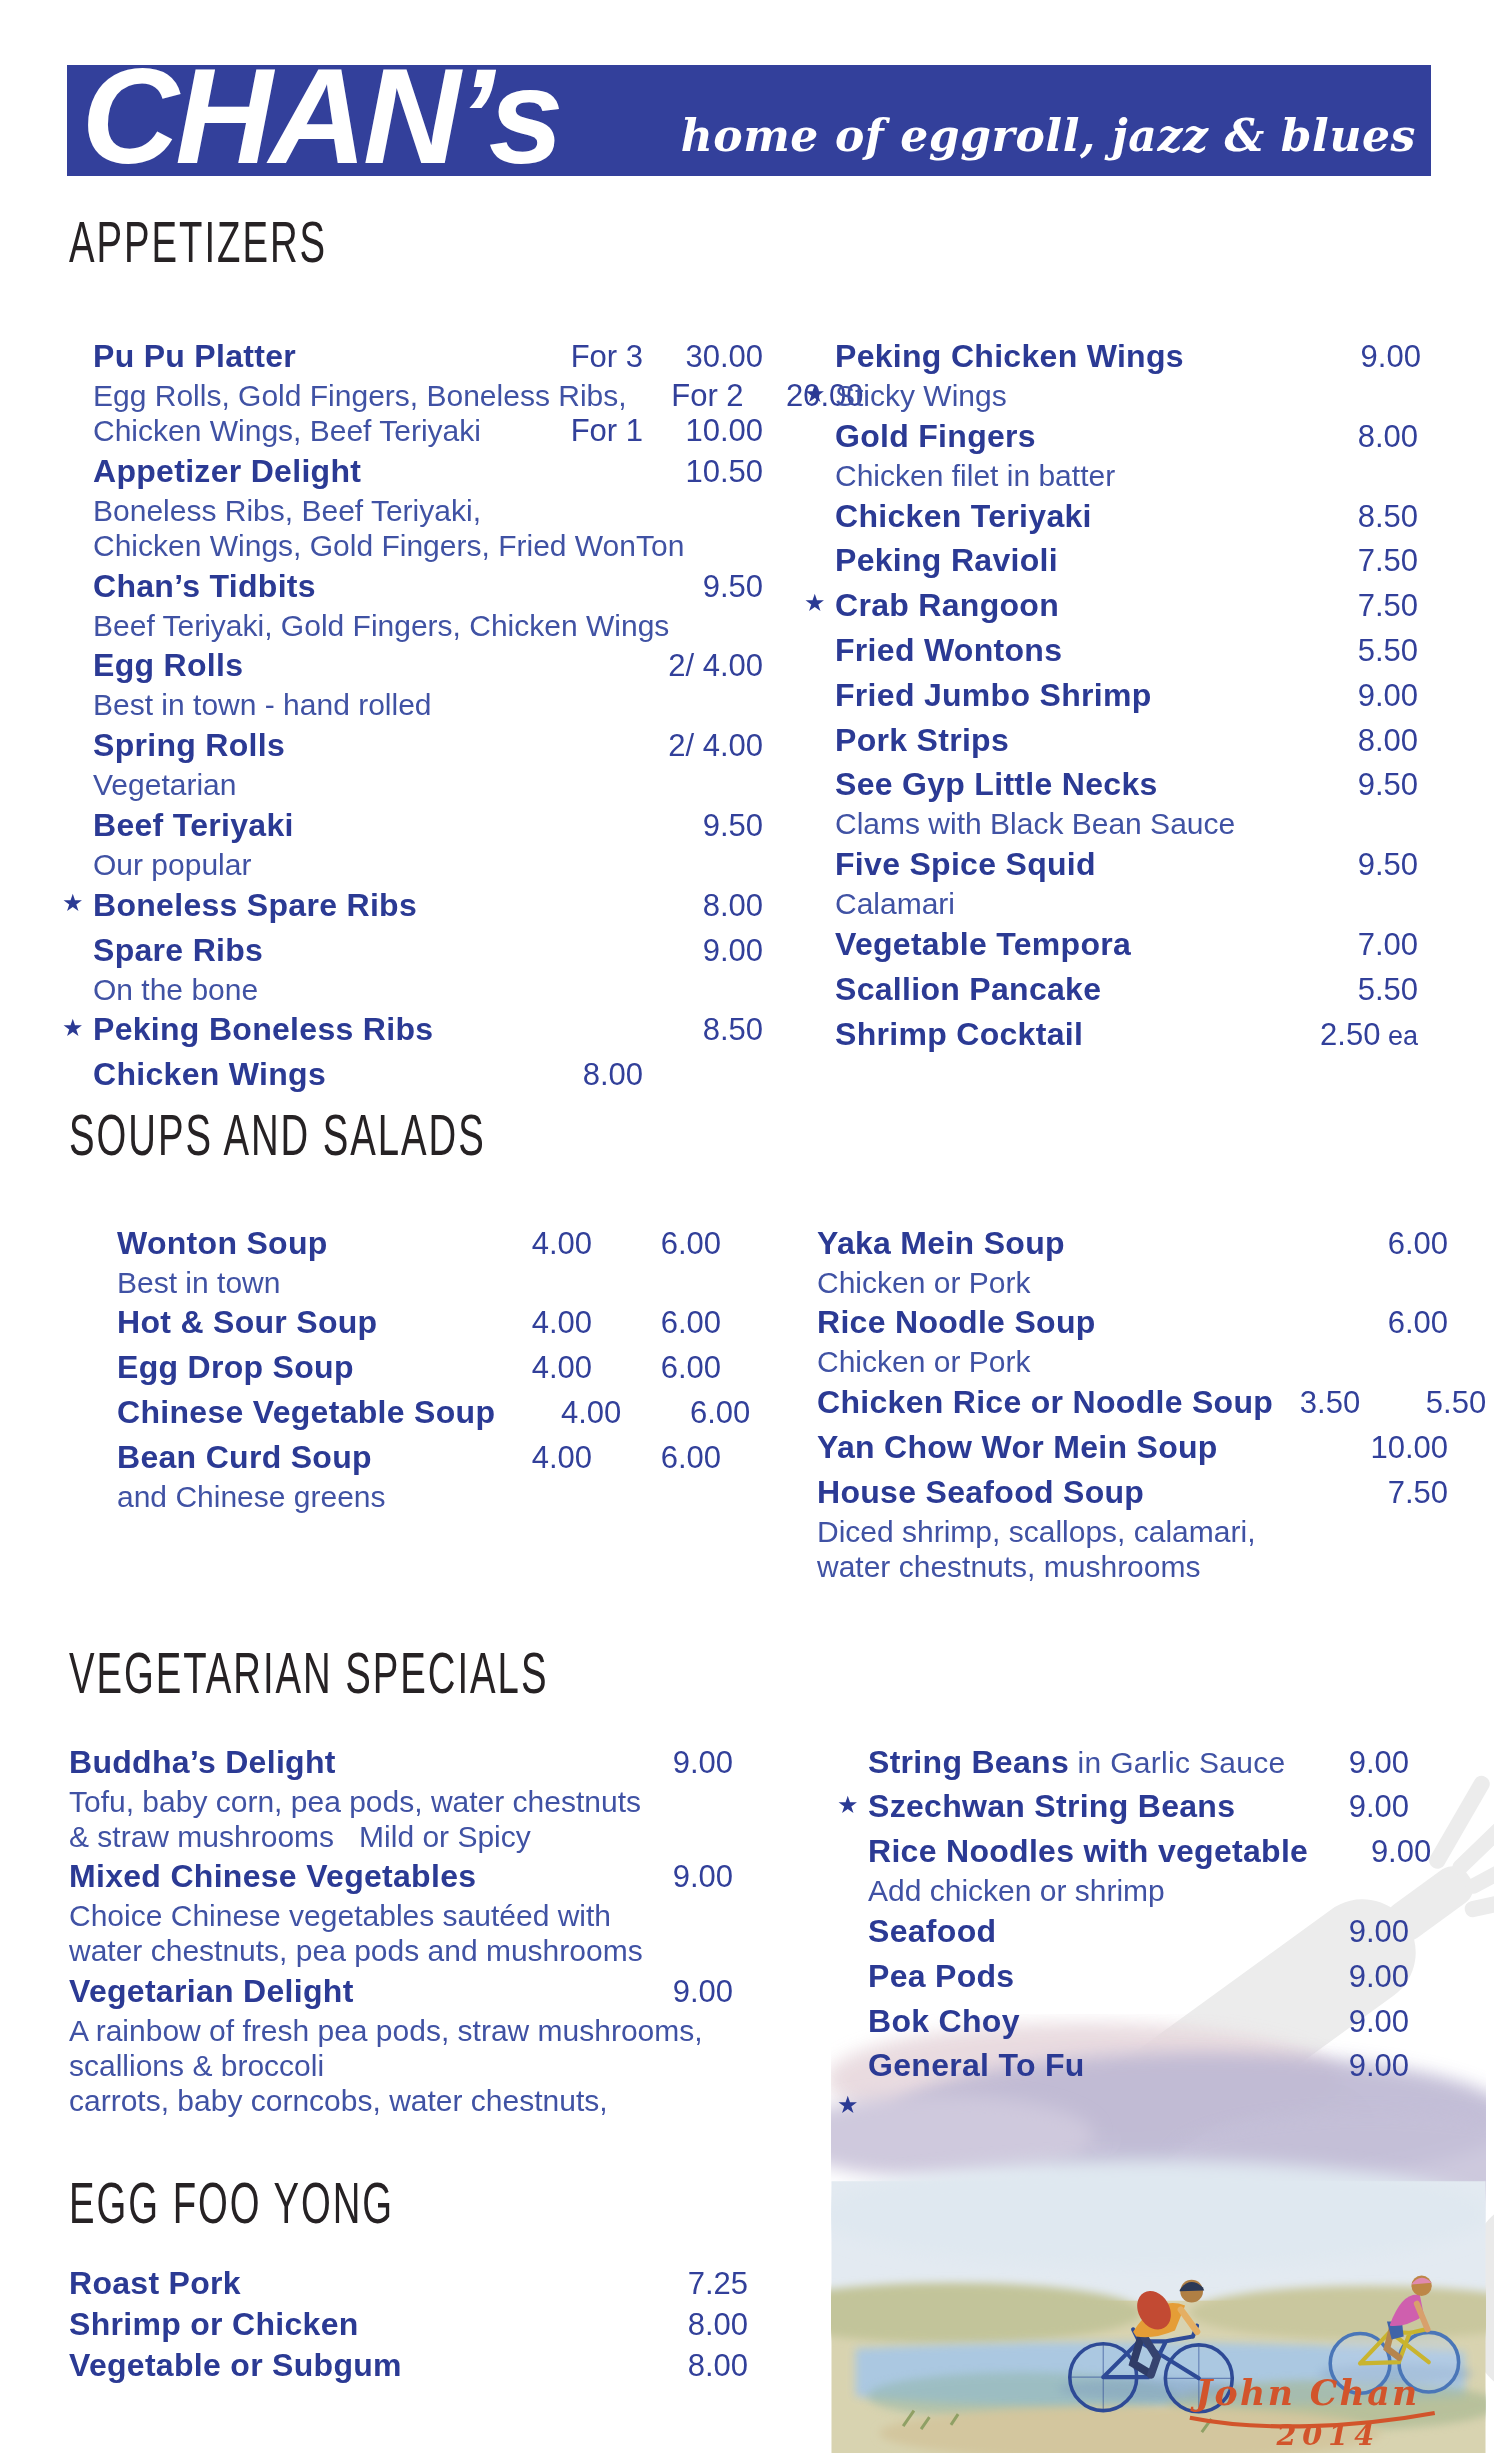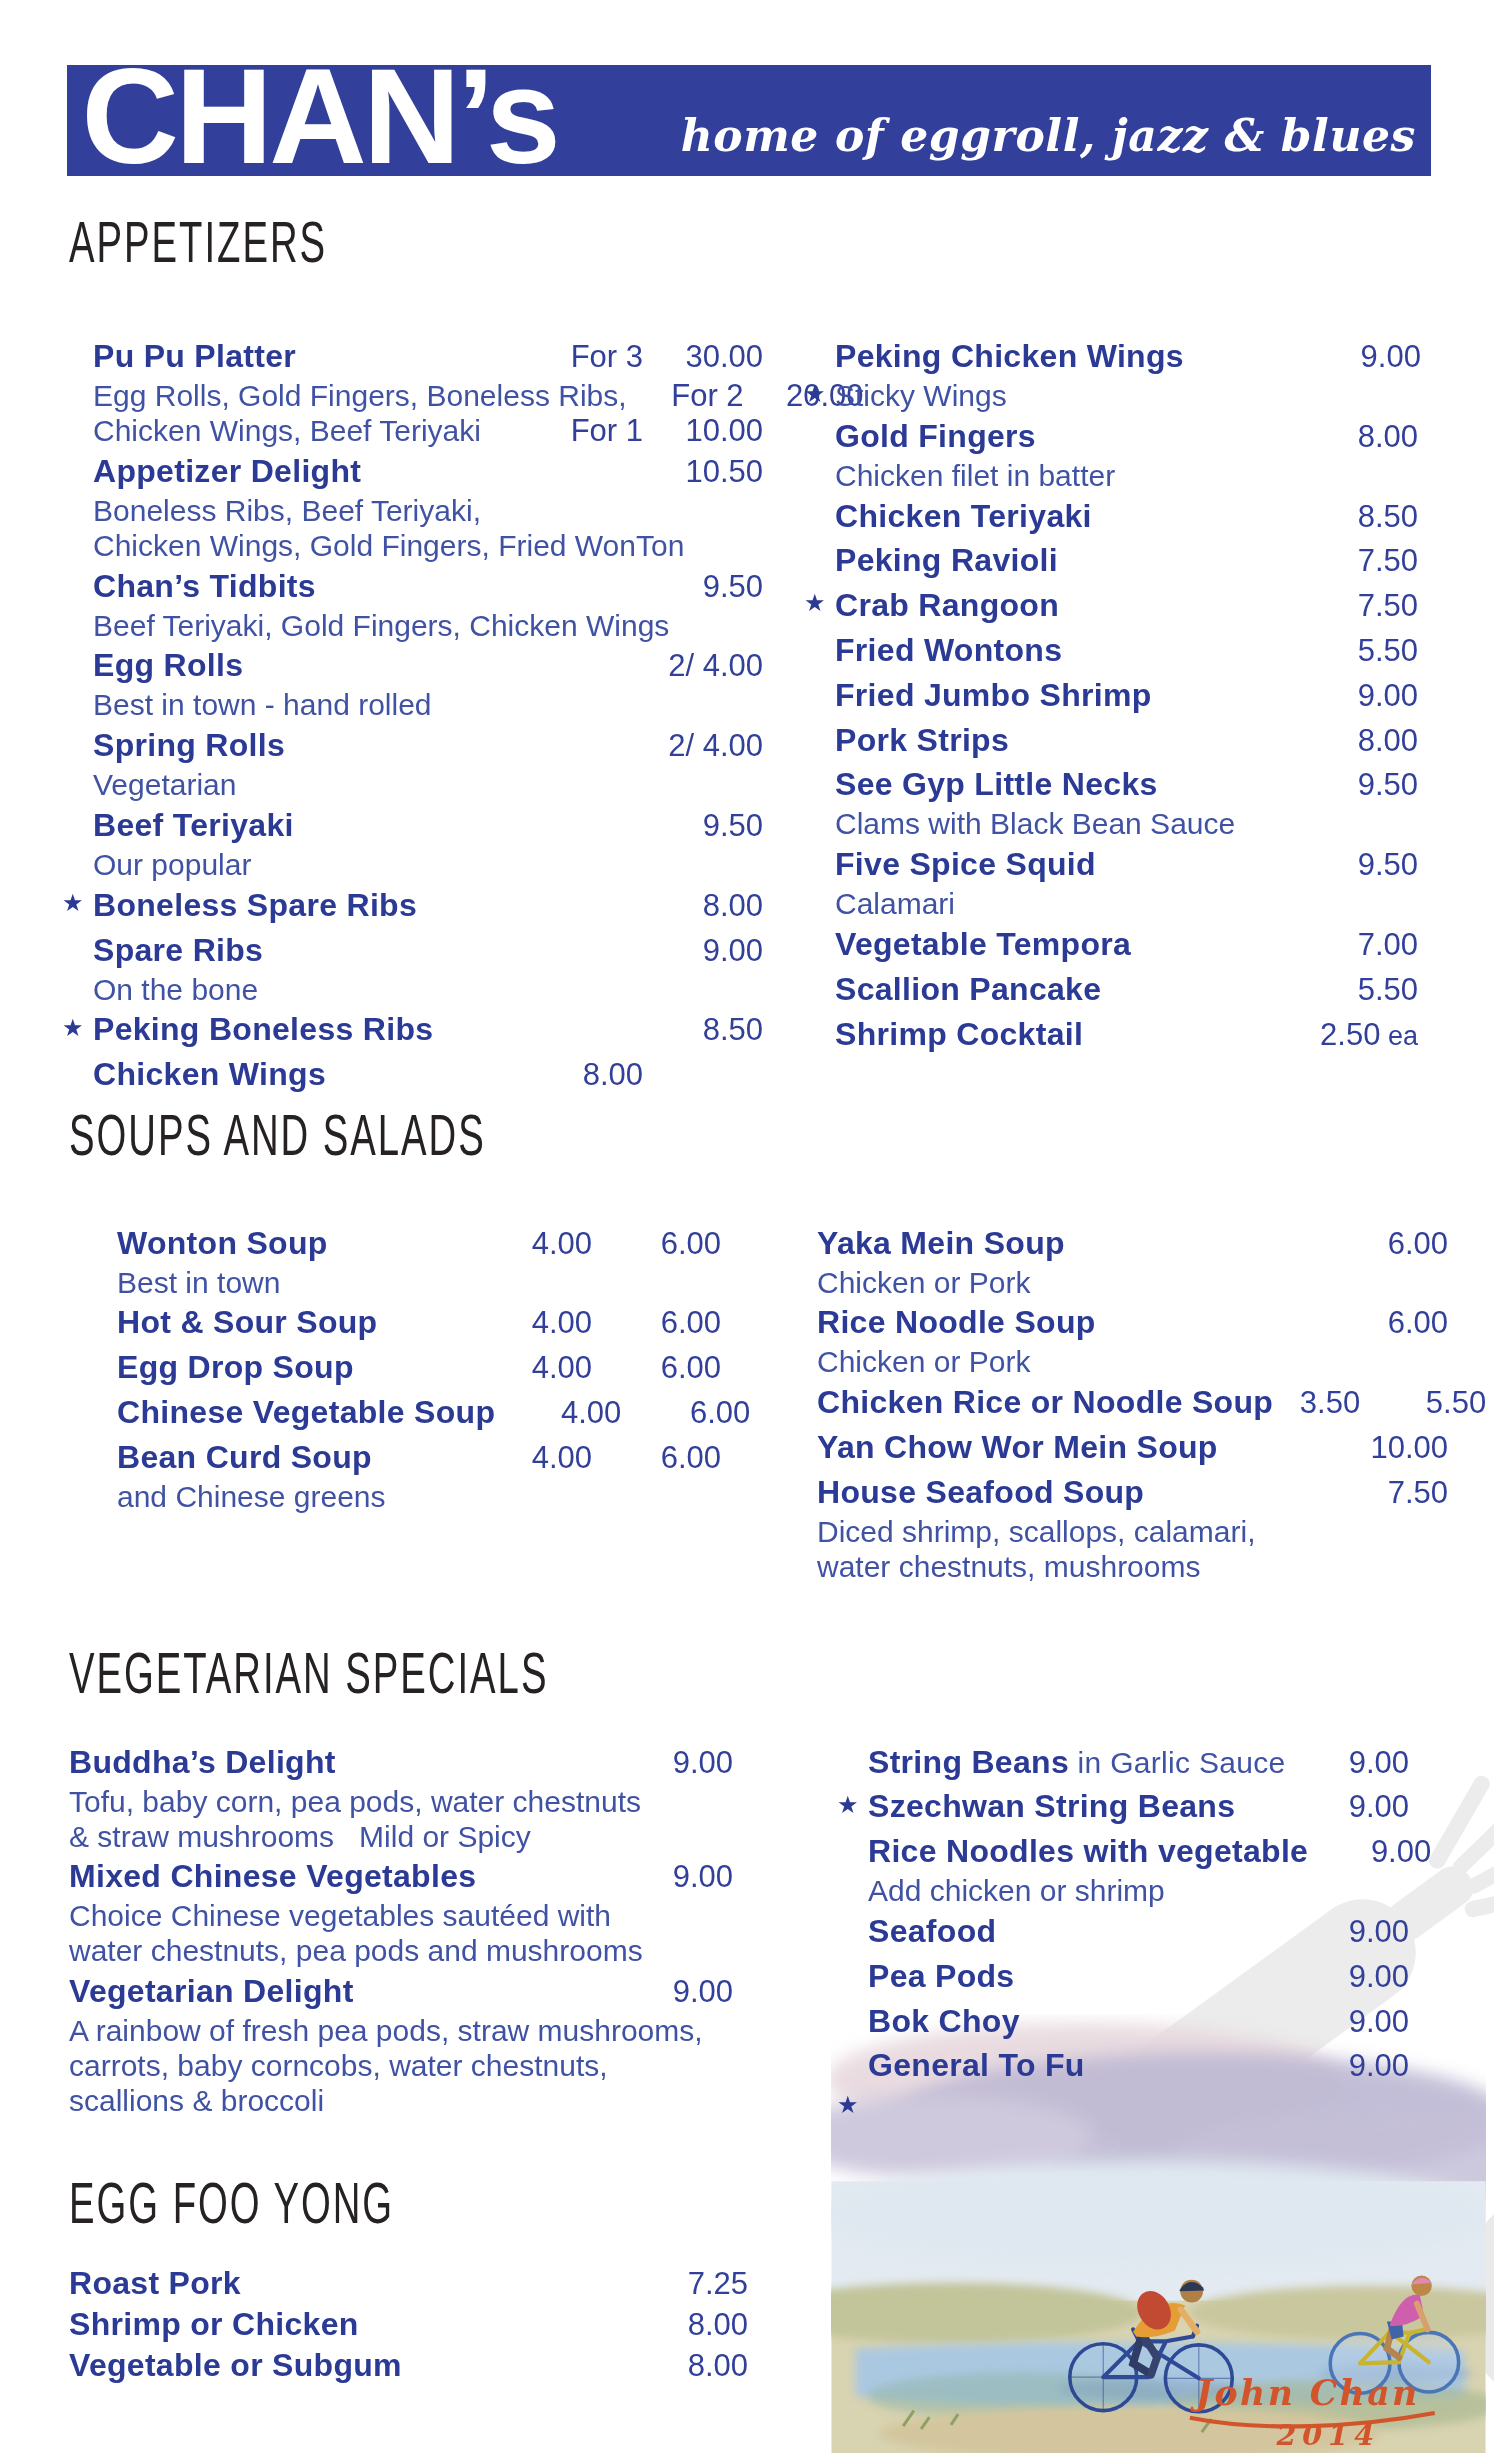--- a/index.html
+++ b/index.html
@@ -9,21 +9,21 @@
   *{box-sizing:border-box}
   html,body{margin:0;padding:0}
   body{
     width:1495px;height:2462px;position:relative;overflow:hidden;background:#ffffff;
     font-family:"Liberation Sans",sans-serif;
   }
   
   .banner{position:absolute;left:67px;top:65px;width:1364px;height:111px;background:var(--banner);z-index:2}
   .brand{
     position:absolute;left:14.4px;top:50%;transform:translateY(-53%);
-    font-size:135px;font-weight:bold;color:#fff;letter-spacing:-3.6px;line-height:1;white-space:nowrap;
+    font-size:135px;font-weight:bold;color:#fff;letter-spacing:-3.6px;line-height:1;white-space:nowrap;font-style:italic;
   }
   .tagline{
     position:absolute;right:15px;bottom:15.5px;color:#fff;white-space:nowrap;
     font-family:"DejaVu Serif",serif;font-style:italic;font-weight:bold;font-size:44px;letter-spacing:0.6px;
   }
   
   .wm-text{
     position:absolute;left:834px;top:2075px;z-index:0;line-height:1;
     font-size:383px;font-weight:bold;letter-spacing:-16.7px;color:var(--wm);white-space:nowrap;
   }
@@ -450,24 +450,24 @@
           <div class="item">
             <div class="line name-line">
               <span class="nm">Vegetarian Delight</span>
               <span class="pcol pa"></span>
               <span class="pcol pb">9.00</span>
             </div>
             <div class="line desc">
               <span class="dt">A rainbow of fresh pea pods, straw mushrooms,</span>
             </div>
             <div class="line desc">
+              <span class="dt">scallions &amp; broccoli</span>
+            </div>
+            <div class="line desc">
               <span class="dt">carrots, baby corncobs, water chestnuts,</span>
-            </div>
-            <div class="line desc">
-              <span class="dt">scallions &amp; broccoli</span>
             </div>
           </div>
         </div>
         <div class="col col1">
           <div class="item">
             <div class="line name-line">
               <span class="nm">String Beans<span class="sfx"> in Garlic Sauce</span></span>
               <span class="pcol pa"></span>
               <span class="pcol pb">9.00</span>
             </div>

